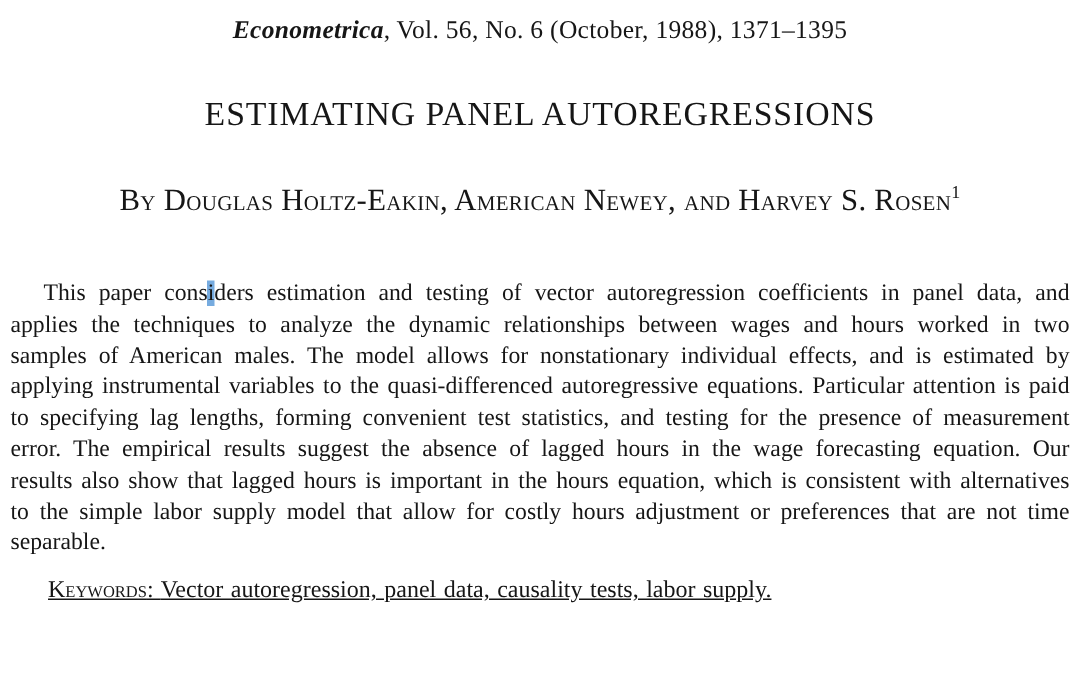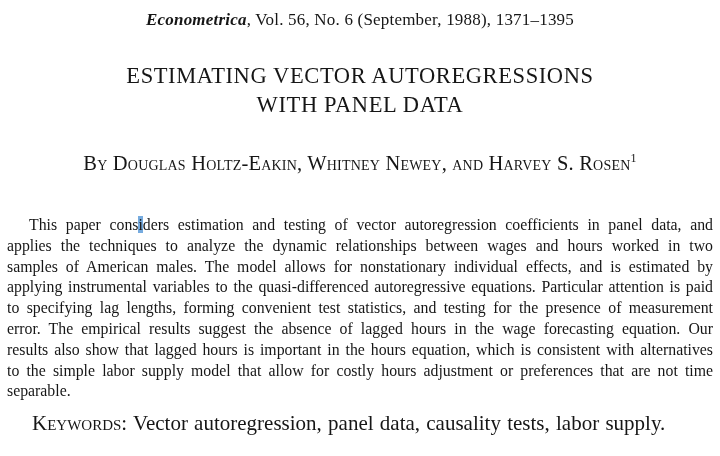--- a/index.html
+++ b/index.html
@@ -55,39 +55,39 @@
     text-align:justify;
     text-indent:22px;
     word-spacing:1.5px;
   }
   .selection{
     background:var(--sel);
   }
   .keywords{
     margin-top:11px;
     padding-left:25px;
-    font-size:21px;
+    font-size:16px;
     line-height:20.8px;
     word-spacing:1px;
+    text-decoration:underline;
   }
   .keywords-label{
     font-variant:small-caps;
   }
 </style>
 </head>
 <body>
 
 <div class="page">
 
-  <div class="journal-line"><span class="journal-name">Econometrica</span><span>, Vol. 56, No. 6 (September, 1988), 1371–1395</span></div>
+  <div class="journal-line"><span class="journal-name">Econometrica</span><span>, Vol. 56, No. 6 (October, 1988), 1371–1395</span></div>
 
   <h1 class="paper-title">
-    <div>ESTIMATING VECTOR AUTOREGRESSIONS</div>
-    <div>WITH PANEL DATA</div>
+    <div>ESTIMATING PANEL AUTOREGRESSIONS</div>
   </h1>
 
-  <div class="byline"><span>By Douglas Holtz-Eakin, Whitney Newey, and Harvey S. Rosen</span><sup>1</sup></div>
+  <div class="byline"><span>By Douglas Holtz-Eakin, American Newey, and Harvey S. Rosen</span><sup>1</sup></div>
 
   <p class="abstract"><span>This paper cons</span><span class="selection">i</span><span>ders estimation and testing of vector autoregression coefficients in panel data, and applies the techniques to analyze the dynamic relationships between wages and hours worked in two samples of American males. The model allows for nonstationary individual effects, and is estimated by applying instrumental variables to the quasi-differenced autoregressive equations. Particular attention is paid to specifying lag lengths, forming convenient test statistics, and testing for the presence of measurement error. The empirical results suggest the absence of lagged hours in the wage forecasting equation. Our results also show that lagged hours is important in the hours equation, which is consistent with alternatives to the simple labor supply model that allow for costly hours adjustment or preferences that are not time separable.</span></p>
 
   <p class="keywords"><span class="keywords-label">Keywords</span><span>: </span><span>Vector autoregression, panel data, causality tests, labor supply.</span></p>
 
 </div>
 
 </body></html>

